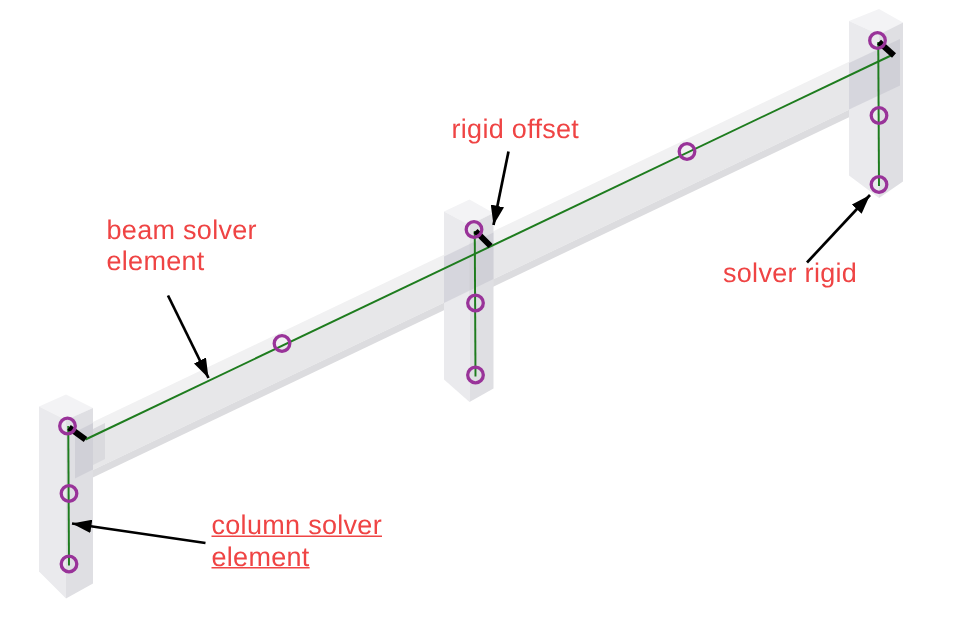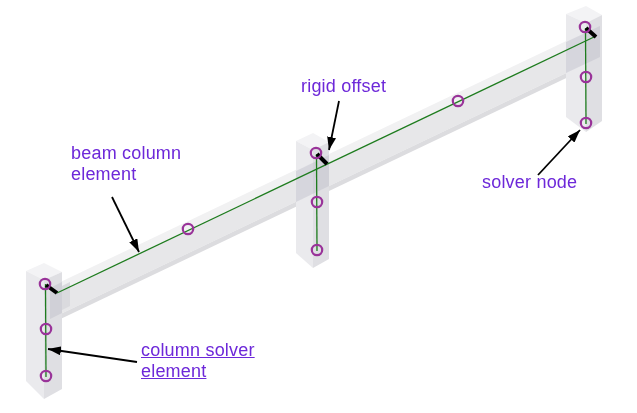--- a/index.html
+++ b/index.html
@@ -7,21 +7,21 @@
     position: relative;
     width: 637px;
     height: 413px;
     background: #ffffff;
     overflow: hidden;
     font-family: "Liberation Sans", sans-serif;
   }
   #diagram-svg { position: absolute; left: 0; top: 0; }
   .label {
     position: absolute;
-    color: #6d28d9;
+    color: #ef4444;
     font-size: 18px;
     line-height: 21px;
     letter-spacing: 0.2px;
     white-space: nowrap;
   }
   .label span { display: block; }
   .label-beam   { left: 71px;  top: 143px; }
   .label-rigid  { left: 301px; top: 76px;  }
   .label-node   { left: 482px; top: 172px; }
   .label-column { left: 141px; top: 340px; text-decoration: underline; }
@@ -70,29 +70,29 @@
       <circle cx="586" cy="123" r="5.2" fill="none" stroke="#993399" stroke-width="2.2"></circle>
       <circle cx="188" cy="229" r="5.2" fill="none" stroke="#993399" stroke-width="2.2"></circle>
       <circle cx="458" cy="101" r="5.2" fill="none" stroke="#993399" stroke-width="2.2"></circle>
       <line x1="112" y1="197" x2="139" y2="252" stroke="#000000" stroke-width="1.8" marker-end="url(#arrowhead)"></line>
       <line x1="339" y1="101" x2="329" y2="150" stroke="#000000" stroke-width="1.8" marker-end="url(#arrowhead)"></line>
       <line x1="538" y1="175" x2="580" y2="130" stroke="#000000" stroke-width="1.8" marker-end="url(#arrowhead)"></line>
       <line x1="137" y1="362" x2="48" y2="349" stroke="#000000" stroke-width="1.8" marker-end="url(#arrowhead)"></line>
     </svg>
 
   <div class="label label-beam">
-    <span>beam column</span>
+    <span>beam solver</span>
     <span>element</span>
   </div>
 
   <div class="label label-rigid">
     <span>rigid offset</span>
   </div>
 
   <div class="label label-node">
-    <span>solver node</span>
+    <span>solver rigid</span>
   </div>
 
   <div class="label label-column">
     <span>column solver</span>
     <span>element</span>
   </div>
 </div>
 
 </body></html>

